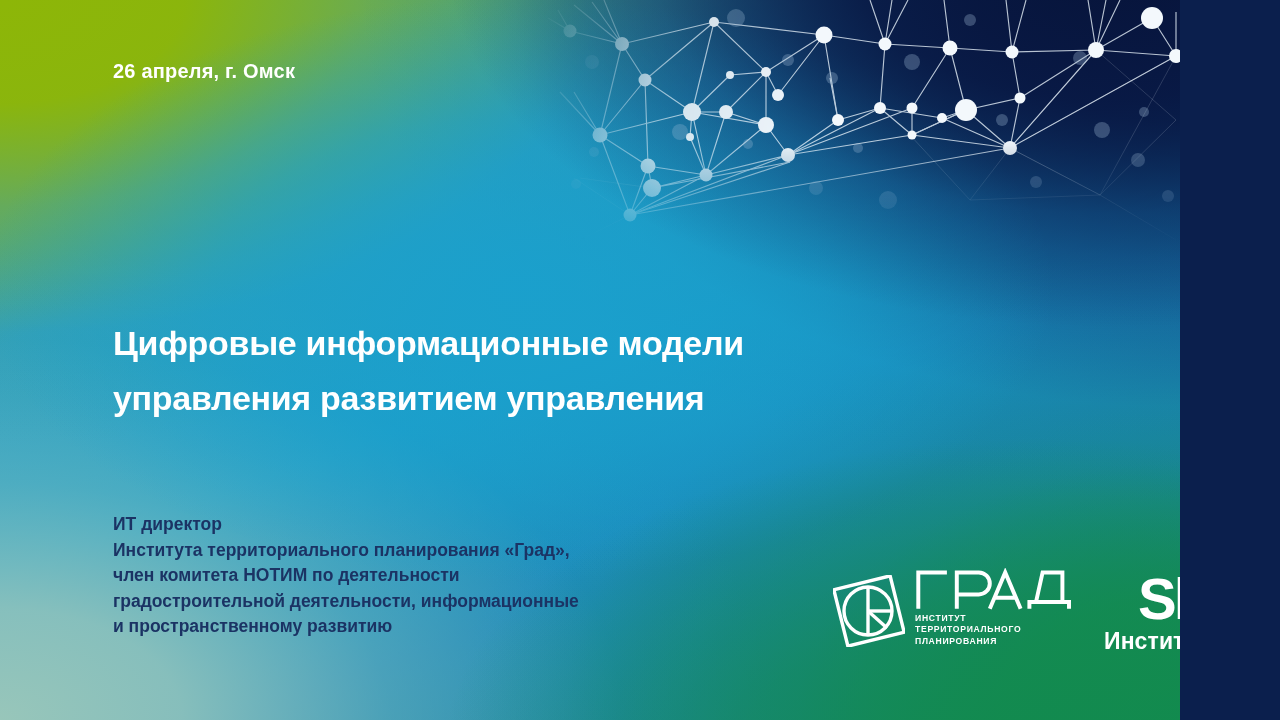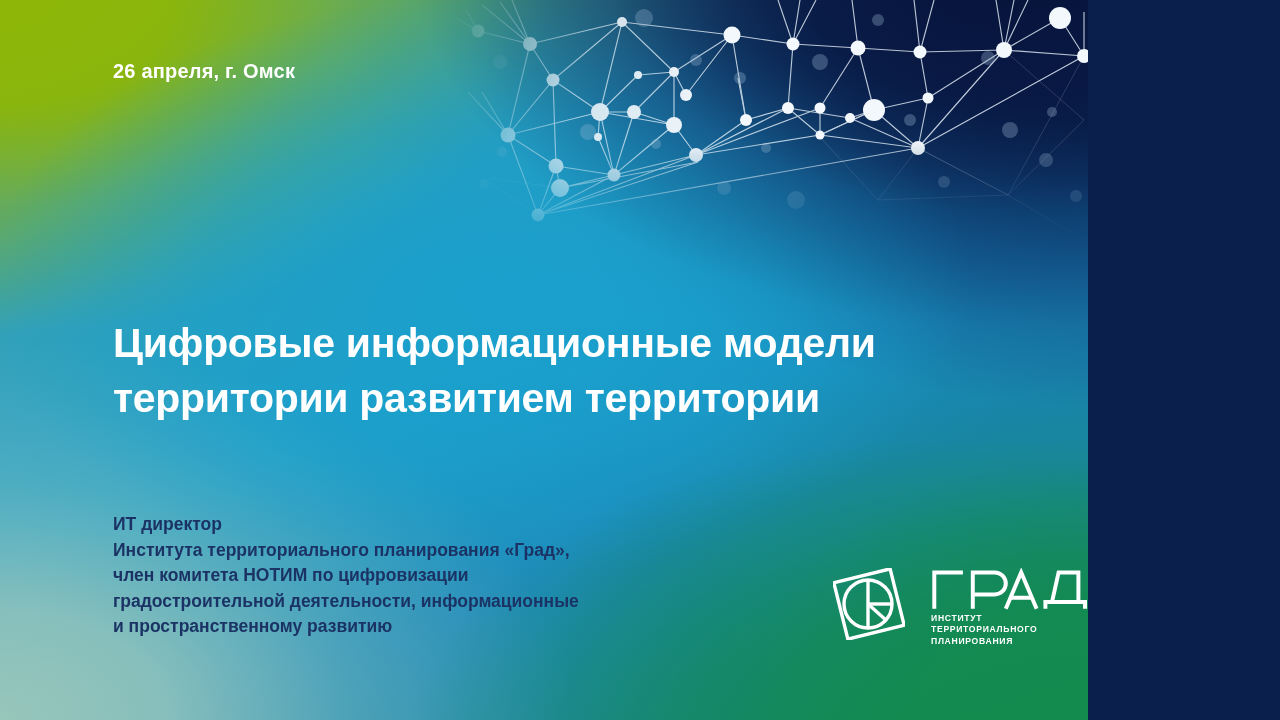--- a/index.html
+++ b/index.html
@@ -4,21 +4,21 @@
 <style>
   * { margin:0; padding:0; box-sizing:border-box; }
   html,body { width:1280px; height:720px; overflow:hidden; }
   body {
     font-family:"Liberation Sans", sans-serif;
     background:#0b1f4d;
   }
 
   #slide {
     position:relative;
-    width:1088px;
+    width:1180px;
     height:720px;
     overflow:hidden;
     background:#1a9cc8;
   }
 
   
   .bg-layer { position:absolute; inset:0; }
 
   .bg-base {
     background:
@@ -62,21 +62,21 @@
     font-weight:bold;
     line-height:28px;
     letter-spacing:0.2px;
     white-space:nowrap;
   }
 
   
   #title {
     position:absolute; left:113px; top:316px;
     color:#ffffff;
-    font-size:41px;
+    font-size:34px;
     font-weight:bold;
     line-height:55px;
     letter-spacing:-0.3px;
     white-space:nowrap;
   }
 
   
   #speaker-name {
     position:absolute; left:113px; top:455px;
     color:#1b3364;
@@ -90,21 +90,21 @@
     color:#1b3364;
     font-size:17.5px;
     font-weight:bold;
     line-height:25.5px;
     white-space:nowrap;
   }
 
   
   #grad-logo {
     position:absolute; left:833px; top:568px;
-    display:flex; align-items:flex-start; gap:26px;
+    display:flex; align-items:flex-end; gap:10px;
   }
   #grad-mark { width:72px; height:72px; flex:0 0 auto; }
   #grad-word { display:flex; flex-direction:column; }
   #grad-word-main { height:44px; }
   #grad-sub {
     color:#ffffff;
     font-size:8.6px;
     font-weight:bold;
     line-height:11.4px;
     letter-spacing:0.7px;
@@ -227,28 +227,28 @@
       <circle cx="208" cy="144" r="5"></circle>
     </g>
   </svg>
 
   <div id="eyebrow">
     <div>26 апреля, г. Омск</div>
   </div>
 
   <h1 id="title">
     <div>Цифровые информационные модели</div>
-    <div>территории развитием территории</div>
+    <div>управления развитием управления</div>
   </h1>
 
 
   <div id="speaker-bio">
     <div>ИТ директор</div>
     <div>Института территориального планирования «Град»,</div>
-    <div>член комитета НОТИМ по цифровизации</div>
+    <div>член комитета НОТИМ по деятельности</div>
     <div>градостроительной деятельности, информационные</div>
     <div>и пространственному развитию</div>
   </div>
 
   <div id="grad-logo">
     <svg id="grad-mark" viewBox="0 0 72 72">
       <g transform="rotate(-14 36 36)">
         <rect x="7" y="7" width="58" height="58" fill="none" stroke="#ffffff" stroke-width="3.4"></rect>
       </g>
       <g fill="none" stroke="#ffffff" stroke-width="3.4">

